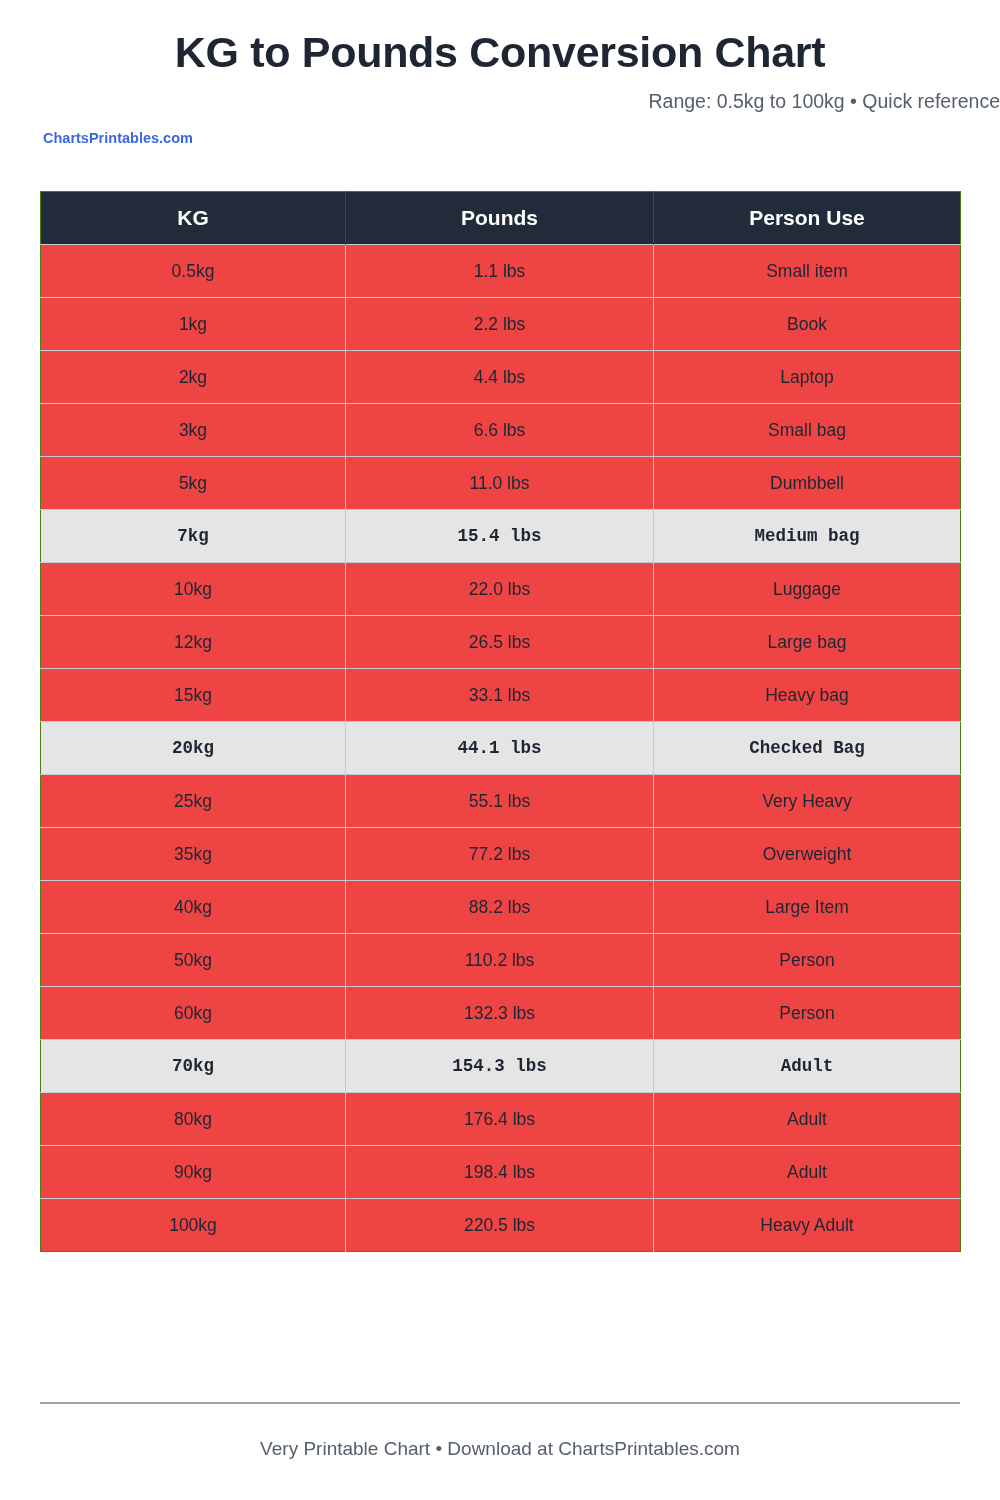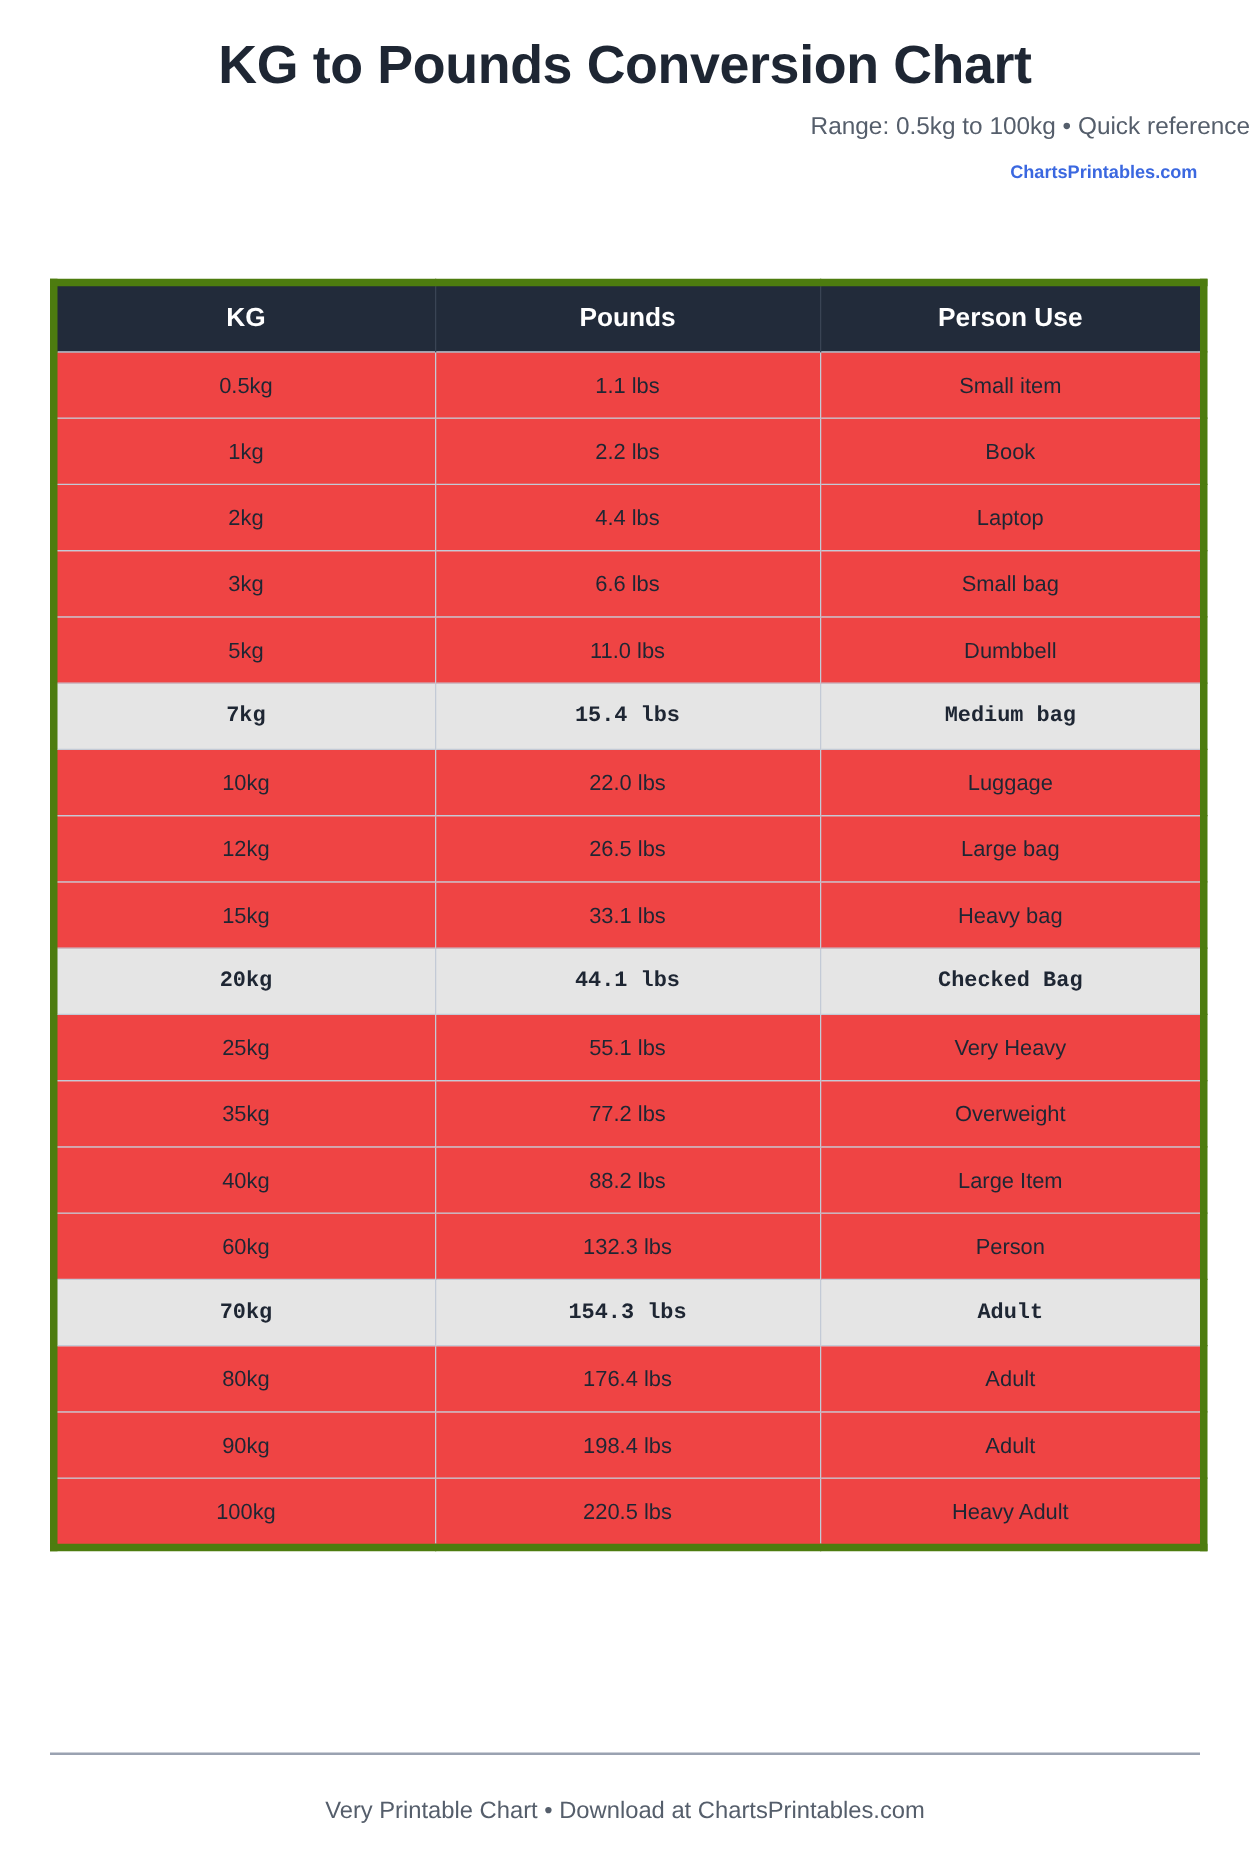--- a/index.html
+++ b/index.html
@@ -40,40 +40,39 @@
   .subtitle {
     text-align: right;
     font-size: 19.5px;
     color: #555e6b;
     margin: 14px 0 0 0;
     font-weight: normal;
   }
   .brand-row {
     margin-top: 16px;
     padding-right: 42px;
-    text-align: right;
+    text-align: left;
     margin-left: 43px;
   }
   .brand-link {
     font-size: 14.5px;
     font-weight: bold;
     color: #3b68e0;
     text-decoration: none;
   }
 
   
   .table-wrap {
     margin: 44px 40px 0 40px;
   }
   table.conv {
     width: 920px;
     border-collapse: collapse;
     table-layout: fixed;
-    border: 6px solid #4d7c0f;
-    margin-top: 32px;
+    border: 1px solid #4d7c0f;
   }
   table.conv col.c-kg     { width: 305px; }
   table.conv col.c-lbs    { width: 308px; }
   table.conv col.c-use    { width: 307px; }
 
   table.conv thead th {
     background: #222b3a;
     color: #ffffff;
     font-size: 21px;
     font-weight: bold;
@@ -209,20 +208,25 @@
             <td>35kg</td>
             <td>77.2 lbs</td>
             <td>Overweight</td>
           </tr>
           <tr>
             <td>40kg</td>
             <td>88.2 lbs</td>
             <td>Large Item</td>
           </tr>
           <tr>
+            <td>50kg</td>
+            <td>110.2 lbs</td>
+            <td>Person</td>
+          </tr>
+          <tr>
             <td>60kg</td>
             <td>132.3 lbs</td>
             <td>Person</td>
           </tr>
           <tr class="highlight">
             <td>70kg</td>
             <td>154.3 lbs</td>
             <td>Adult</td>
           </tr>
           <tr>

